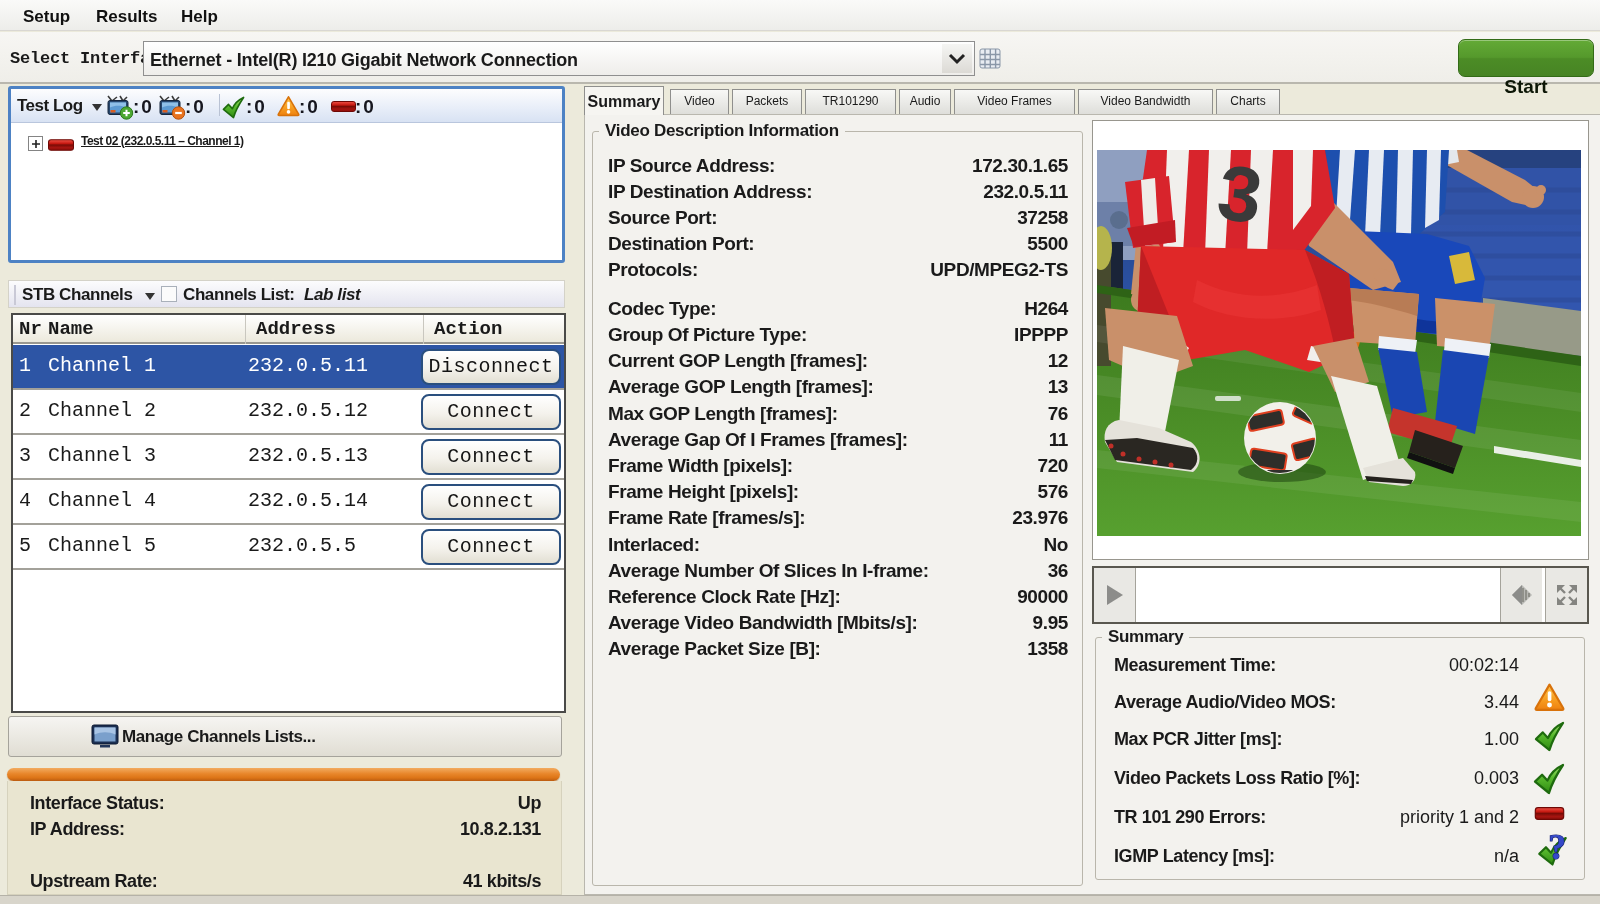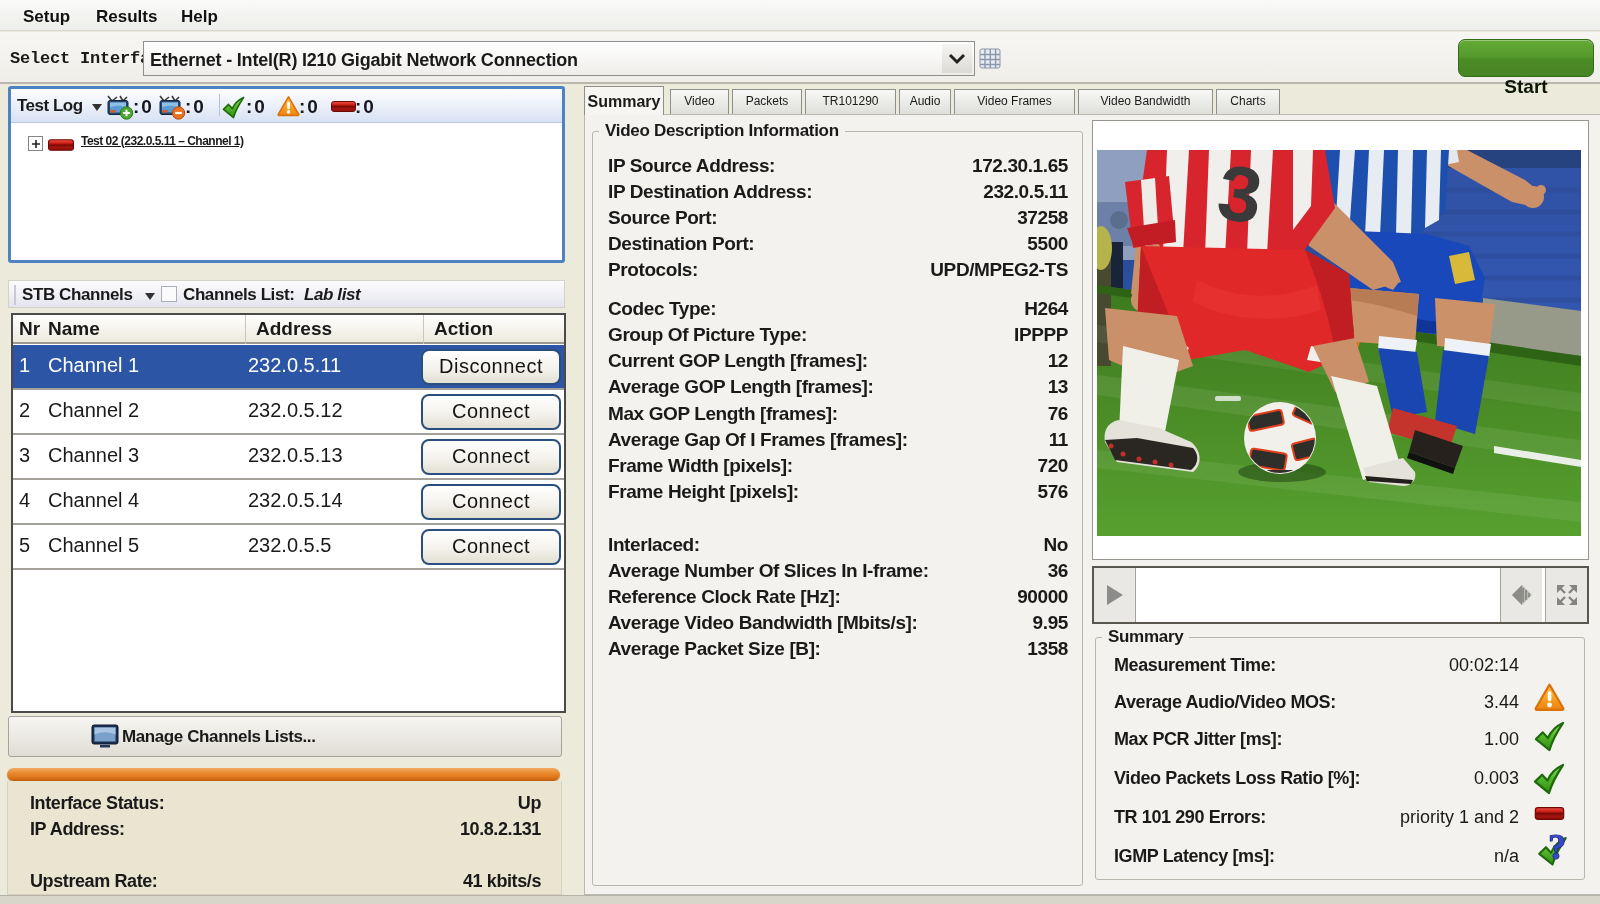--- a/index.html
+++ b/index.html
@@ -28,21 +28,21 @@
 #tlbody { position:absolute; left:0; top:35px; width:100%; height:136px; background:#fff; }
 
 
 #stbbar { left:8px; top:280px; width:557px; height:28px; background:linear-gradient(#fcfcfd,#e4e4ef); border:1px solid #d4d2c8; }
 #stbbar .t1 { position:absolute; left:13px; top:4px; font-size:17px; font-weight:700; letter-spacing:-0.4px; }
 #stbbar .t2 { position:absolute; left:174px; top:4px; font-size:17px; font-weight:700; letter-spacing:-0.4px; }
 #stbbar .t3 { position:absolute; left:295px; top:4px; font-size:17px; font-weight:700; font-style:italic; letter-spacing:-0.4px; }
 #stbcheck { position:absolute; left:152px; top:5px; width:16px; height:16px; background:#fbfbfb; border:1px solid #a9b0ba; }
 
 
-#table { left:11px; top:313px; width:555px; height:400px; background:#fff; border:2px solid #4a4a48; }
+#table { left:11px; top:313px; width:555px; height:400px; background:#fff; border:2px solid #4a4a48;font-family:Liberation Mono, monospace; }
 #thead { position:absolute; left:0; top:0; width:100%; height:29px; background:linear-gradient(#ffffff,#ece9dc); border-bottom:2px solid #9a9890; font-weight:700; font-size:19px; }
 .vline { position:absolute; top:0; width:1px; background:#c9c7bf; }
 .row { position:absolute; left:0; width:100%; height:43px; font-size:20px; }
 .row.sel { background:#2d55a5; color:#fff; }
 .rsep { position:absolute; left:0; width:100%; height:2px; background:#a3a19a; }
 .cell-nr { position:absolute; left:6px; top:9px; }
 .cell-name { position:absolute; left:35px; top:9px; }
 .cell-addr { position:absolute; left:235px; top:9px; }
 .cbtn { position:absolute; left:408px; top:4px; width:140px; height:36px; border:2px solid #2a4f7e; border-radius:8px;
   background:linear-gradient(#ffffff,#f4f2ec 55%,#e2dfd3); font-size:20px; letter-spacing:0.5px; text-align:center; padding-top:4px; color:#141414; }
@@ -288,20 +288,21 @@
   <div class="drow" style="top:101px">Destination Port:<span class="v">5500</span></div>
   <div class="drow" style="top:127px">Protocols:<span class="v">UPD/MPEG2-TS</span></div>
   <div class="drow" style="top:166px">Codec Type:<span class="v">H264</span></div>
   <div class="drow" style="top:192px">Group Of Picture Type:<span class="v">IPPPP</span></div>
   <div class="drow" style="top:218px">Current GOP Length [frames]:<span class="v">12</span></div>
   <div class="drow" style="top:244px">Average GOP Length [frames]:<span class="v">13</span></div>
   <div class="drow" style="top:271px">Max GOP Length [frames]:<span class="v">76</span></div>
   <div class="drow" style="top:297px">Average Gap Of I Frames [frames]:<span class="v">11</span></div>
   <div class="drow" style="top:323px">Frame Width [pixels]:<span class="v">720</span></div>
   <div class="drow" style="top:349px">Frame Height [pixels]:<span class="v">576</span></div>
+  <div class="drow" style="top:375px">Frame Rate [frames/s]:<span class="v">23.976</span></div>
   <div class="drow" style="top:402px">Interlaced:<span class="v">No</span></div>
   <div class="drow" style="top:428px">Average Number Of Slices In I-frame:<span class="v">36</span></div>
   <div class="drow" style="top:454px">Reference Clock Rate [Hz]:<span class="v">90000</span></div>
   <div class="drow" style="top:480px">Average Video Bandwidth [Mbits/s]:<span class="v">9.95</span></div>
   <div class="drow" style="top:506px">Average Packet Size [B]:<span class="v">1358</span></div>
 </div>
 
 <div id="videobox" class="abs">
   <svg style="position:absolute;left:4px;top:29px;filter:blur(0.7px)" width="484" height="386" viewBox="0 0 484 386">
     <defs>

